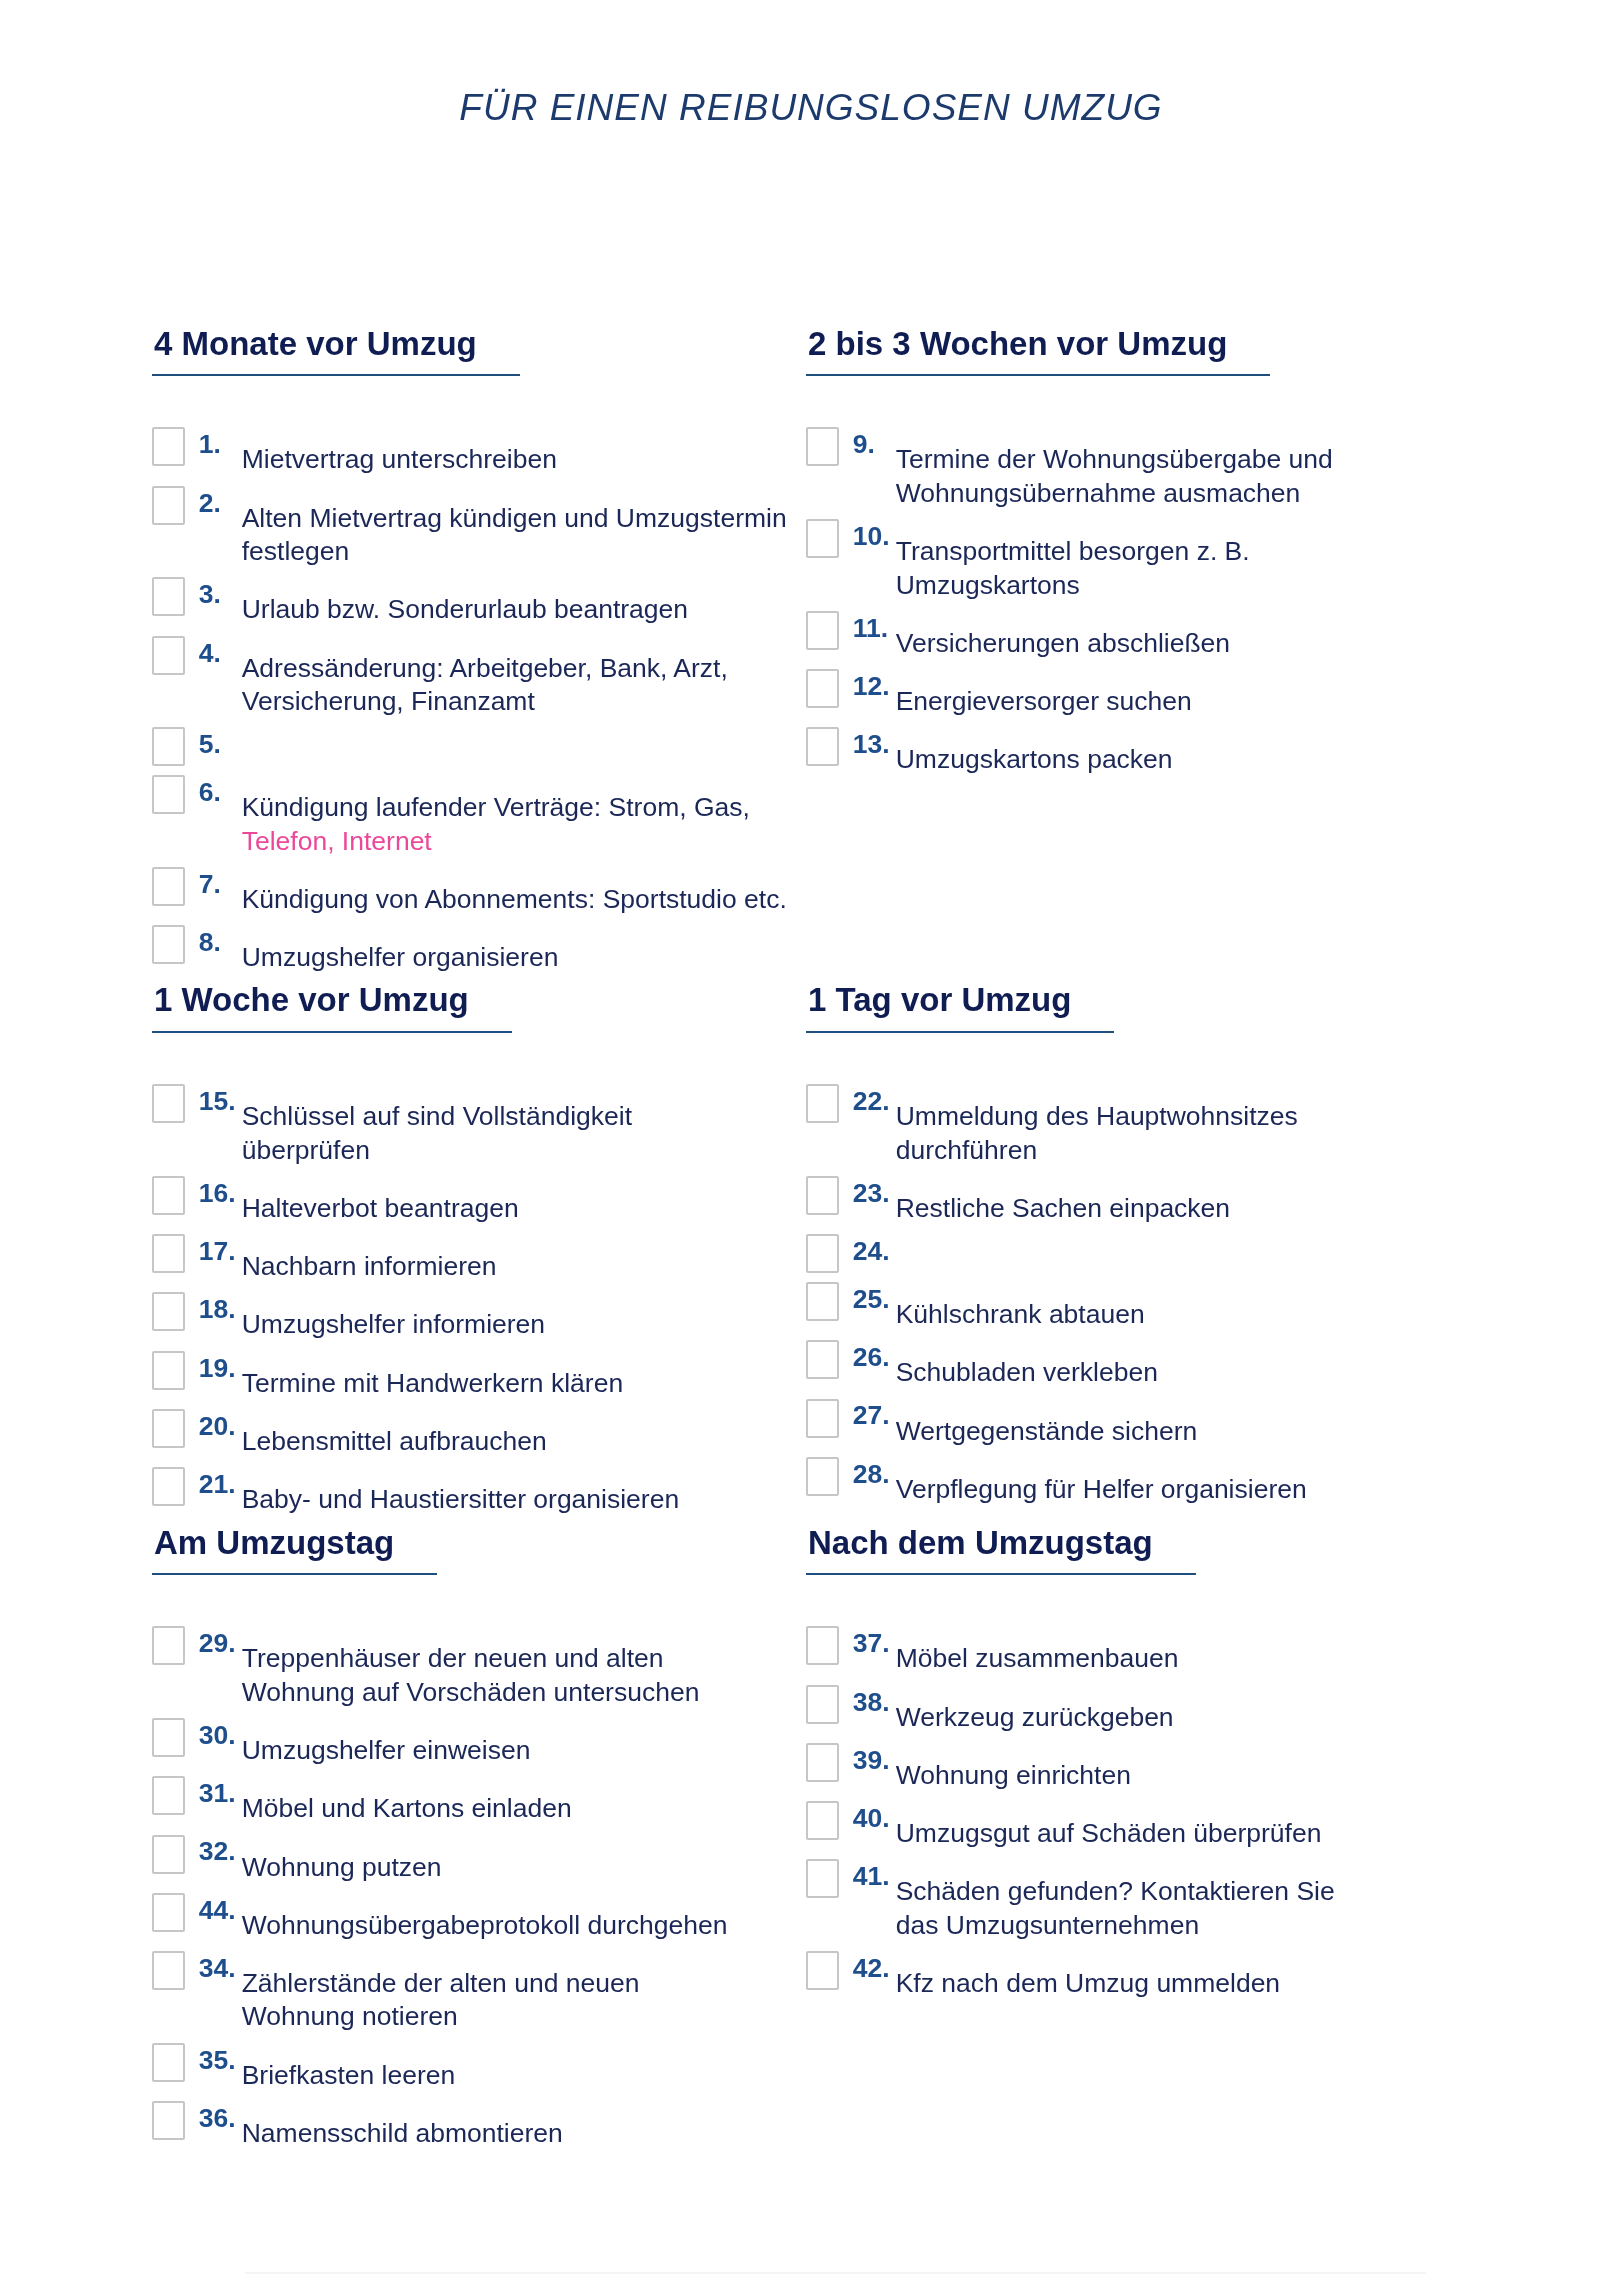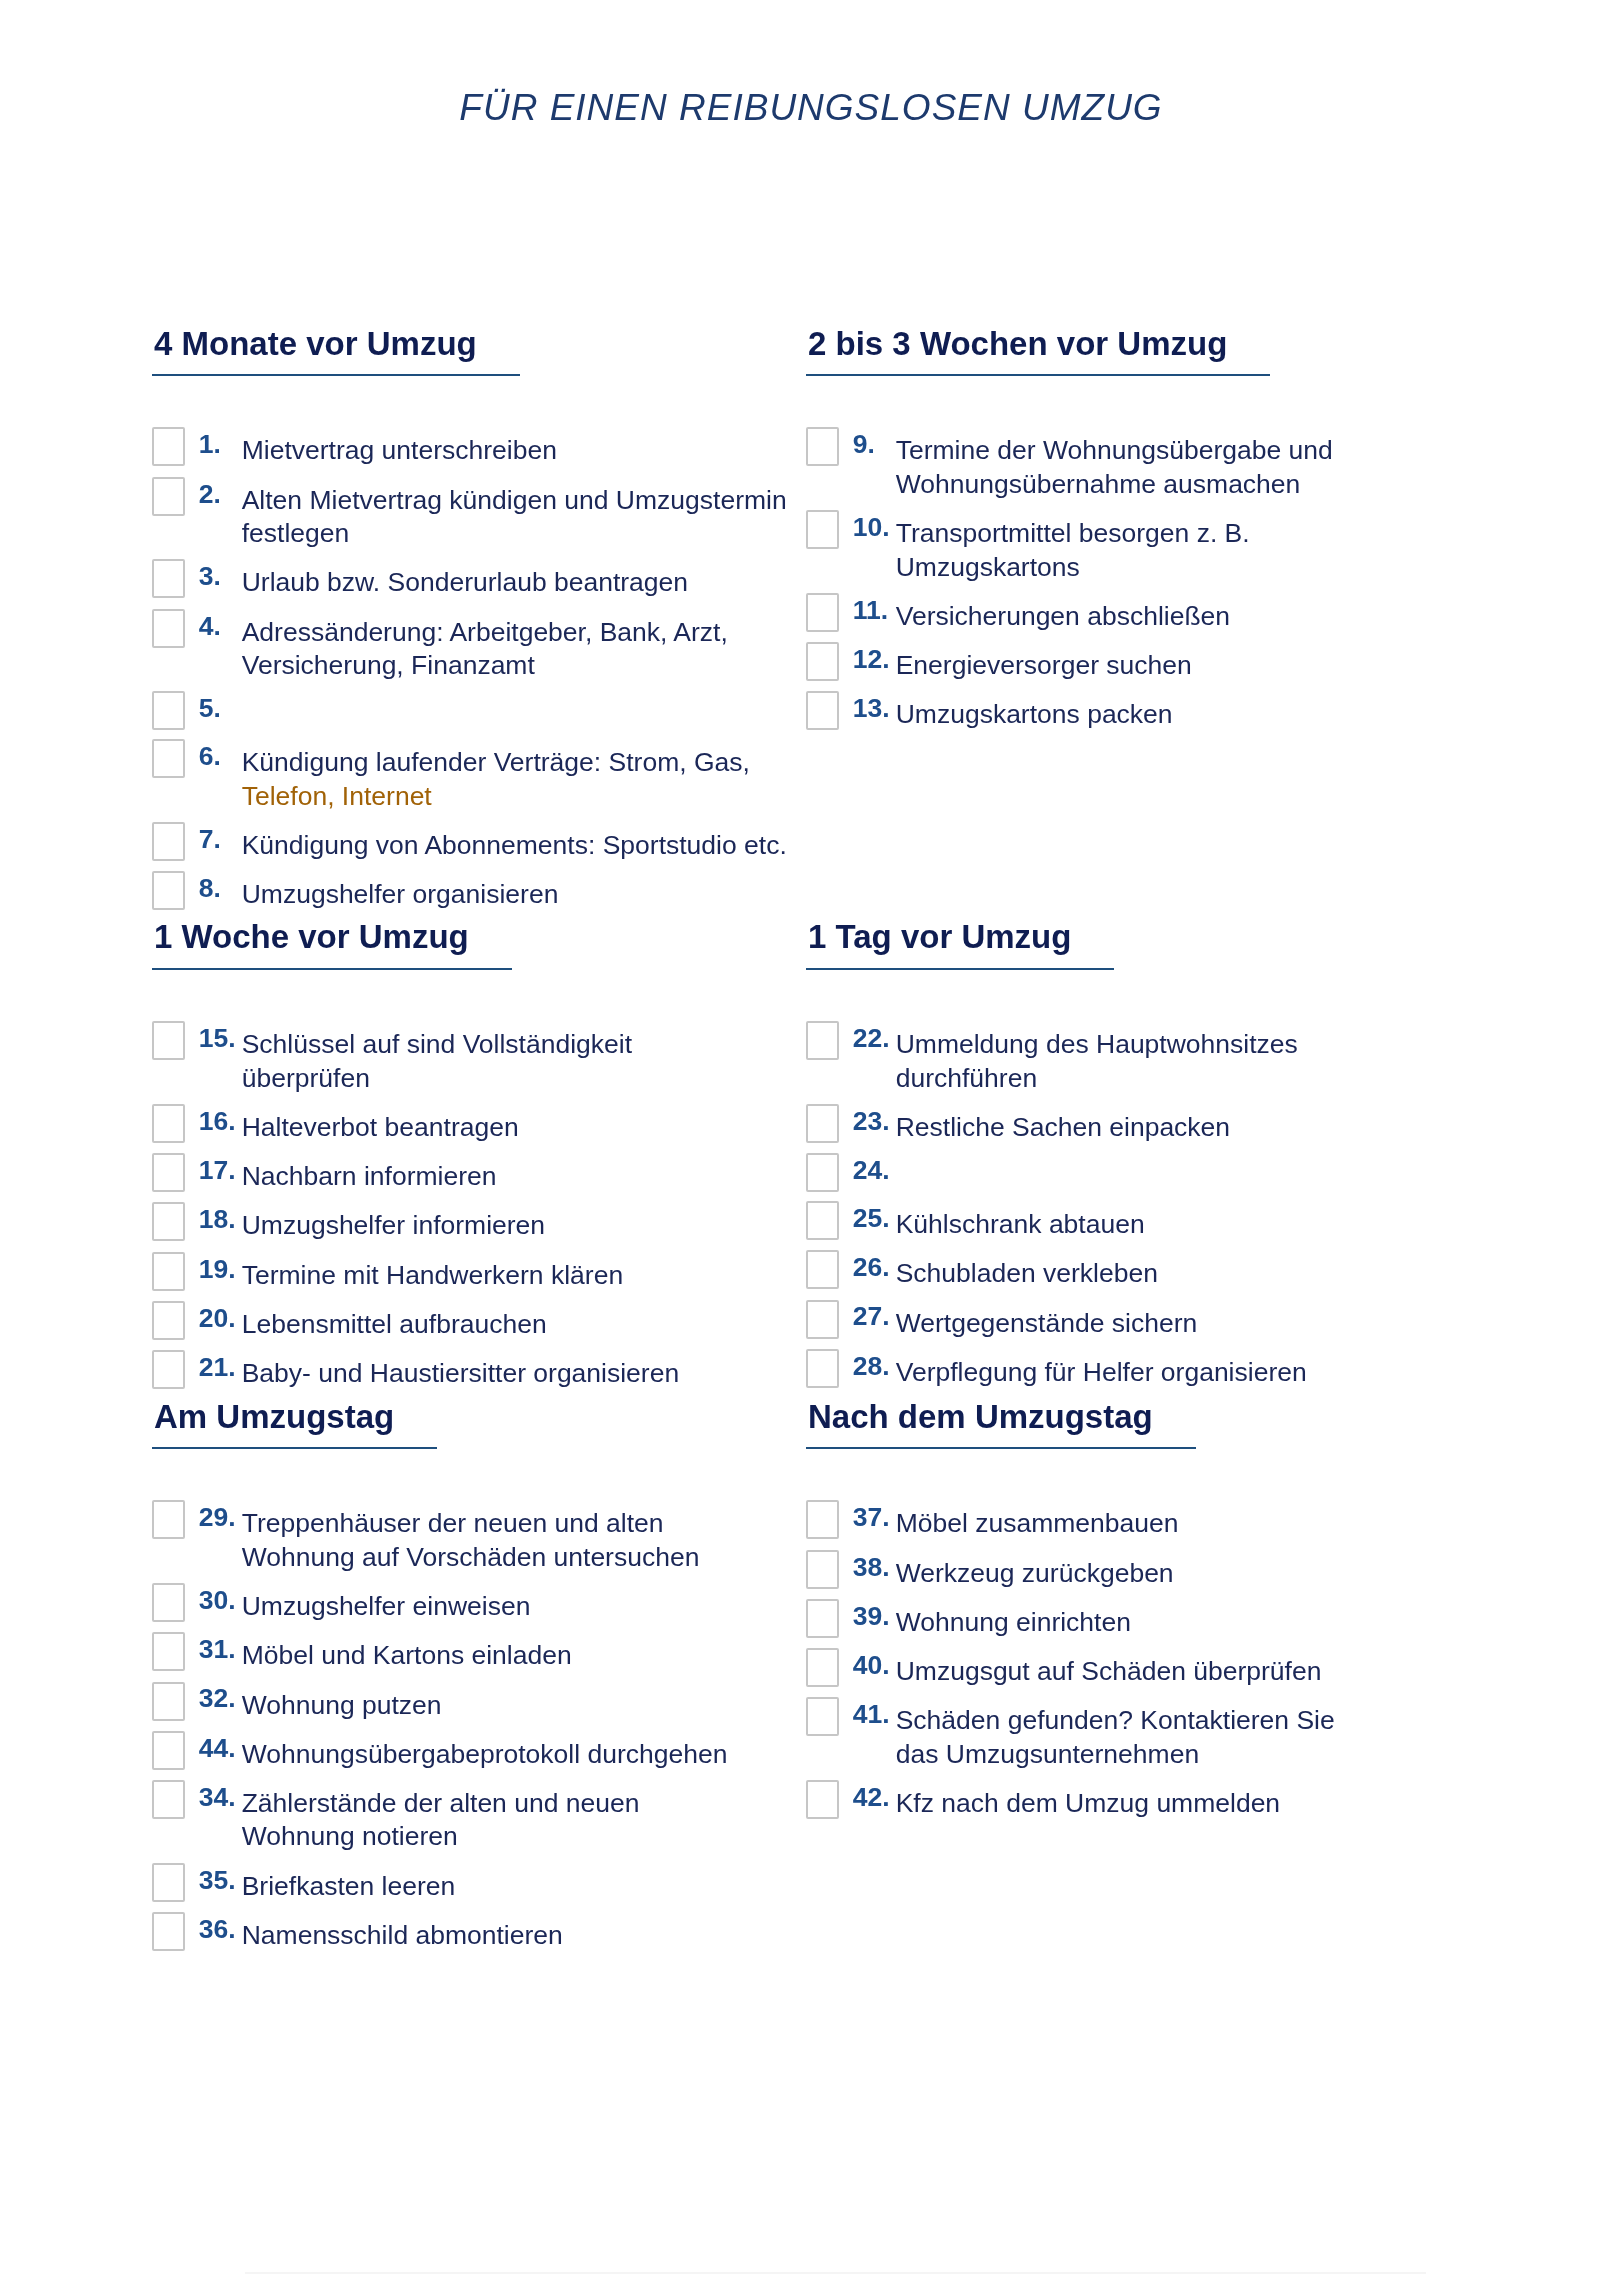--- a/index.html
+++ b/index.html
@@ -59,27 +59,27 @@
   }
   .num {
     flex: none;
     width: 43px;
     margin-top: 3.9px;
     font-size: 26.5px;
     font-weight: 700;
     color: #1e4e8c;
   }
   .txt {
-    margin-top: 9px;
+    margin-top: 18px;
     font-size: 26.5px;
     line-height: 1.26;
     color: #1b2757;
     white-space: pre-line;
   }
-  .hl { color: #a16207; }
+  .hl { color: #ec4899; }
   .footer-line {
     position: absolute;
     left: 245px;
     width: 1181px;
     bottom: 19.6px;
     border-top: 2px solid #f5f5f5;
   }
 </style>
 </head>
 <body>

